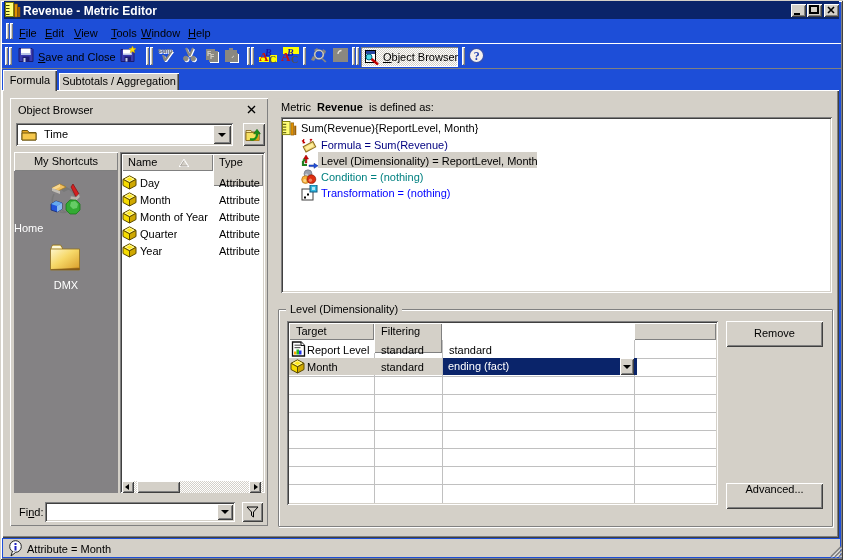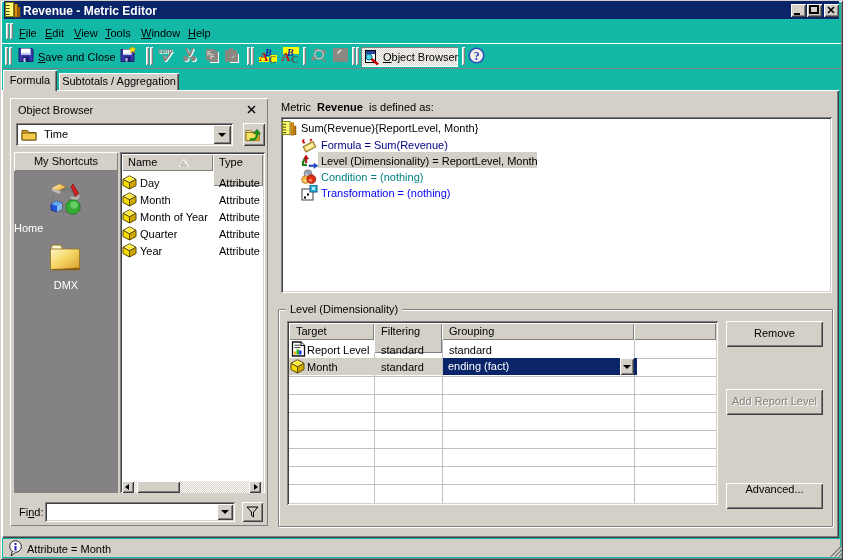--- a/index.html
+++ b/index.html
@@ -1,15 +1,15 @@
 <!DOCTYPE html>
 <html><head><meta charset="utf-8"><style>
 html,body{margin:0;padding:0;width:843px;height:560px;overflow:hidden;}
 body{font-family:"Liberation Sans",sans-serif;font-size:11px;color:#000;background:#d4d0c8;}
-.win{position:absolute;left:0;top:0;width:843px;height:560px;background:#14b8a6;
+.win{position:absolute;left:0;top:0;width:843px;height:560px;background:#1d4ed8;
  box-shadow:inset 1px 1px 0 #d4d0c8, inset -1px -1px 0 #404040, inset 2px 2px 0 #fff, inset -2px -2px 0 #808080;}
 .abs{position:absolute;}
 .btn{background:#d4d0c8;box-shadow:inset 1px 1px 0 #fff, inset -1px -1px 0 #404040, inset 2px 2px 0 #d4d0c8, inset -2px -2px 0 #808080;text-align:center;}
 .title{left:4px;top:1px;right:4px;height:18px;background:#0a246a;color:#fff;}
 .title .txt{position:absolute;left:19px;top:3px;font-weight:bold;font-size:12px;}
 .tbtn{position:absolute;top:3px;width:15px;height:13px;background:#d4d0c8;
  box-shadow:inset 1px 1px 0 #fff, inset -1px -1px 0 #404040, inset 2px 2px 0 #d4d0c8, inset -2px -2px 0 #808080;}
 .menubar{left:2px;top:20px;right:2px;height:22px;}
 .menu{position:absolute;top:7px;font-size:11px;}
 u{text-decoration:underline;}
@@ -79,21 +79,21 @@
         </svg>
       </div>
   </div>
 
   <div class="abs menubar">
     <div class="grip" style="left:4px;top:3px;height:16px"></div>
     <div class="grip" style="left:8px;top:3px;height:16px"></div>
     <div class="menu" style="left:17px"><u>F</u>ile</div>
     <div class="menu" style="left:43px"><u>E</u>dit</div>
     <div class="menu" style="left:72px"><u>V</u>iew</div>
-    <div class="menu" style="left:103px"><u>T</u>ools</div>
+    <div class="menu" style="left:109px"><u>T</u>ools</div>
     <div class="menu" style="left:139px"><u>W</u>indow</div>
     <div class="menu" style="left:186px"><u>H</u>elp</div>
   </div>
 
   <div class="abs toolbar">
     <div class="grip" style="left:3px;top:4px;height:18px"></div>
     <div class="grip" style="left:7px;top:4px;height:18px"></div>
     <svg style="left:16px;top:4px" width="16" height="16" viewBox="0 0 16 16">
       <path d="M1 1.5 h13 l1 1 v12 h-14 z" fill="#3a3aae" stroke="#1a1a6e"></path>
       <path d="M3 1.5 h9.5 v6.5 h-9.5 z" fill="#fff"></path>
@@ -375,23 +375,20 @@
     <div class="gline" style="left:2px;top:127px;width:427px;height:1px"></div>
     <div class="gline" style="left:2px;top:145px;width:427px;height:1px"></div>
     <div class="gline" style="left:2px;top:163px;width:427px;height:1px"></div>
   </div>
   <div class="abs hdr" style="left:289px;top:323px;width:85px;height:17px">
       <div class="cell" style="left:7px;top:2px">Target</div>
     </div>
   <div class="abs hdr" style="left:374px;top:323px;width:68px;height:30px">
       <div class="cell" style="left:7px;top:2px">Filtering</div>
     </div>
-  <div class="abs hdr" style="left:442px;top:323px;width:192px;height:17px">
-      <div class="cell" style="left:7px;top:2px">Grouping</div>
-    </div>
   <div class="abs hdr" style="left:634px;top:323px;width:82px;height:17px"></div>
 
   <svg style="left:291px;top:341px" width="15" height="16" viewBox="0 0 15 16">
     <path d="M1.5 1 h8.5 l3.5 3.5 v10.5 h-12 z" fill="#fff" stroke="#101010" stroke-width="1.3"></path>
     <path d="M10 1 v3.5 h3.5" fill="#fff" stroke="#101010" stroke-width="1.1"></path>
     <rect x="3.5" y="3.6" width="6" height="1.2" fill="#606060"></rect>
     <rect x="3.5" y="6" width="6" height="1.2" fill="#606060"></rect>
     <rect x="3" y="10.5" width="2.5" height="3" fill="#ffa800"></rect>
     <rect x="5.5" y="8.5" width="2.5" height="5" fill="#22bb22"></rect>
     <rect x="8" y="9.5" width="2.5" height="4" fill="#2233ee"></rect>
@@ -407,21 +404,20 @@
   <div class="cell" style="left:307px;top:361px">Month</div>
   <div class="cell" style="left:381px;top:361px">standard</div>
   <div class="abs" style="left:443px;top:358px;width:194px;height:17px;background:#0a246a;color:#fff">
       <div class="cell" style="left:5px;top:2px">ending (fact)</div>
     </div>
   <div class="cbtn" style="left:620px;top:358px;width:14px;height:17px">
       <div class="arrow-down" style="left:3px;top:7px"></div>
     </div>
 
   <div class="abs btn" style="left:726px;top:321px;width:97px;height:26px;padding-top:6px;box-sizing:border-box">Remove</div>
-  <div class="abs btn" style="left:726px;top:389px;width:97px;height:26px;padding-top:6px;box-sizing:border-box;color:#84827c;text-shadow:1px 1px 0 #fff">Add Report Level</div>
   <div class="abs btn" style="left:726px;top:483px;width:97px;height:26px;box-sizing:border-box">Advanced...</div>
 
   <div class="abs statusbar">
     <svg style="left:5px;top:1px" width="16" height="17" viewBox="0 0 16 17">
       <circle cx="7.5" cy="6.5" r="5.8" fill="#fff" stroke="#202020"></circle>
       <path d="M4.5 11 l-1.5 5 4.5-3.5" fill="#fff" stroke="#202020"></path>
       <rect x="6.5" y="3" width="2" height="2" fill="#2020c0"></rect>
         <rect x="6.5" y="6" width="2" height="4.5" fill="#2020c0"></rect>
     </svg>
     <div class="cell" style="left:24px;top:4px">Attribute = Month</div>

